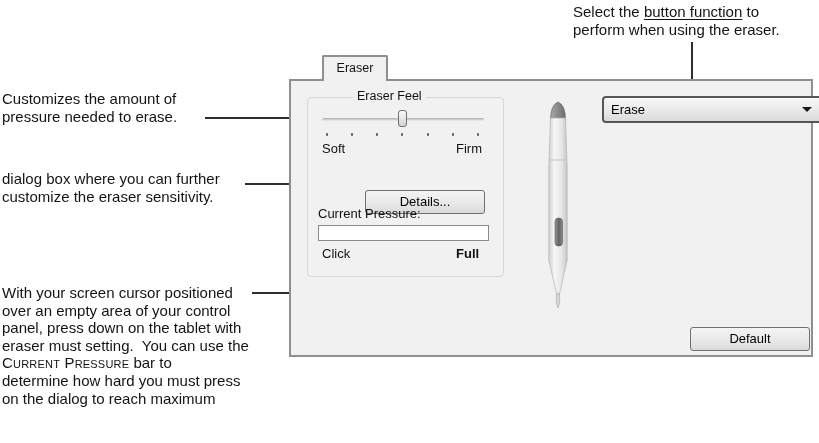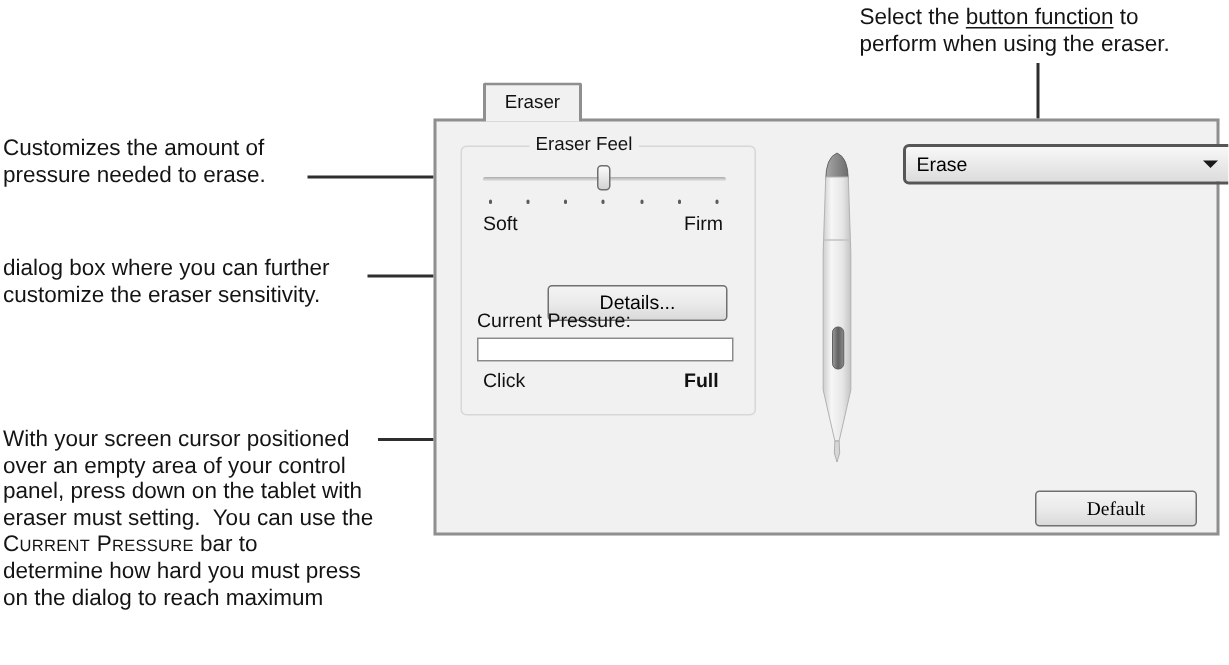--- a/index.html
+++ b/index.html
@@ -53,21 +53,21 @@
   #ticks .tick { width:2px; height:3px; background:#5c5c5c; border-radius:1px; }
   
   .btn {
     position:absolute; box-sizing:border-box; z-index:2;
     border:1px solid #707070; border-radius:3px;
     background:linear-gradient(#f4f4f4,#e9e9e9 55%,#dadada);
     font-size:13px; text-align:center; color:#000;
     font-family:"Liberation Sans", sans-serif;
   }
   #details-btn { left:343px; top:190px; width:120px; height:24px; line-height:21px;margin-left:22px; }
-  #default-btn { left:690px; top:327px; width:108px; height:24px; line-height:21px;font-family:Liberation Serif, serif; }
+  #default-btn { left:690px; top:327px; width:120px; height:24px; line-height:21px; }
   
   #pressure-bar {
     position:absolute; left:318px; top:225px; width:171px; height:16px;
     background:#ffffff; border:1px solid #8a8a8a; box-sizing:border-box; z-index:2;
   }
   #pressure-max { font-weight:bold; }
   
   #fn-dropdown {
     position:absolute; left:602px; top:96px; width:224px; height:27px;
     box-sizing:border-box; border:2px solid #565656; border-radius:4px;

